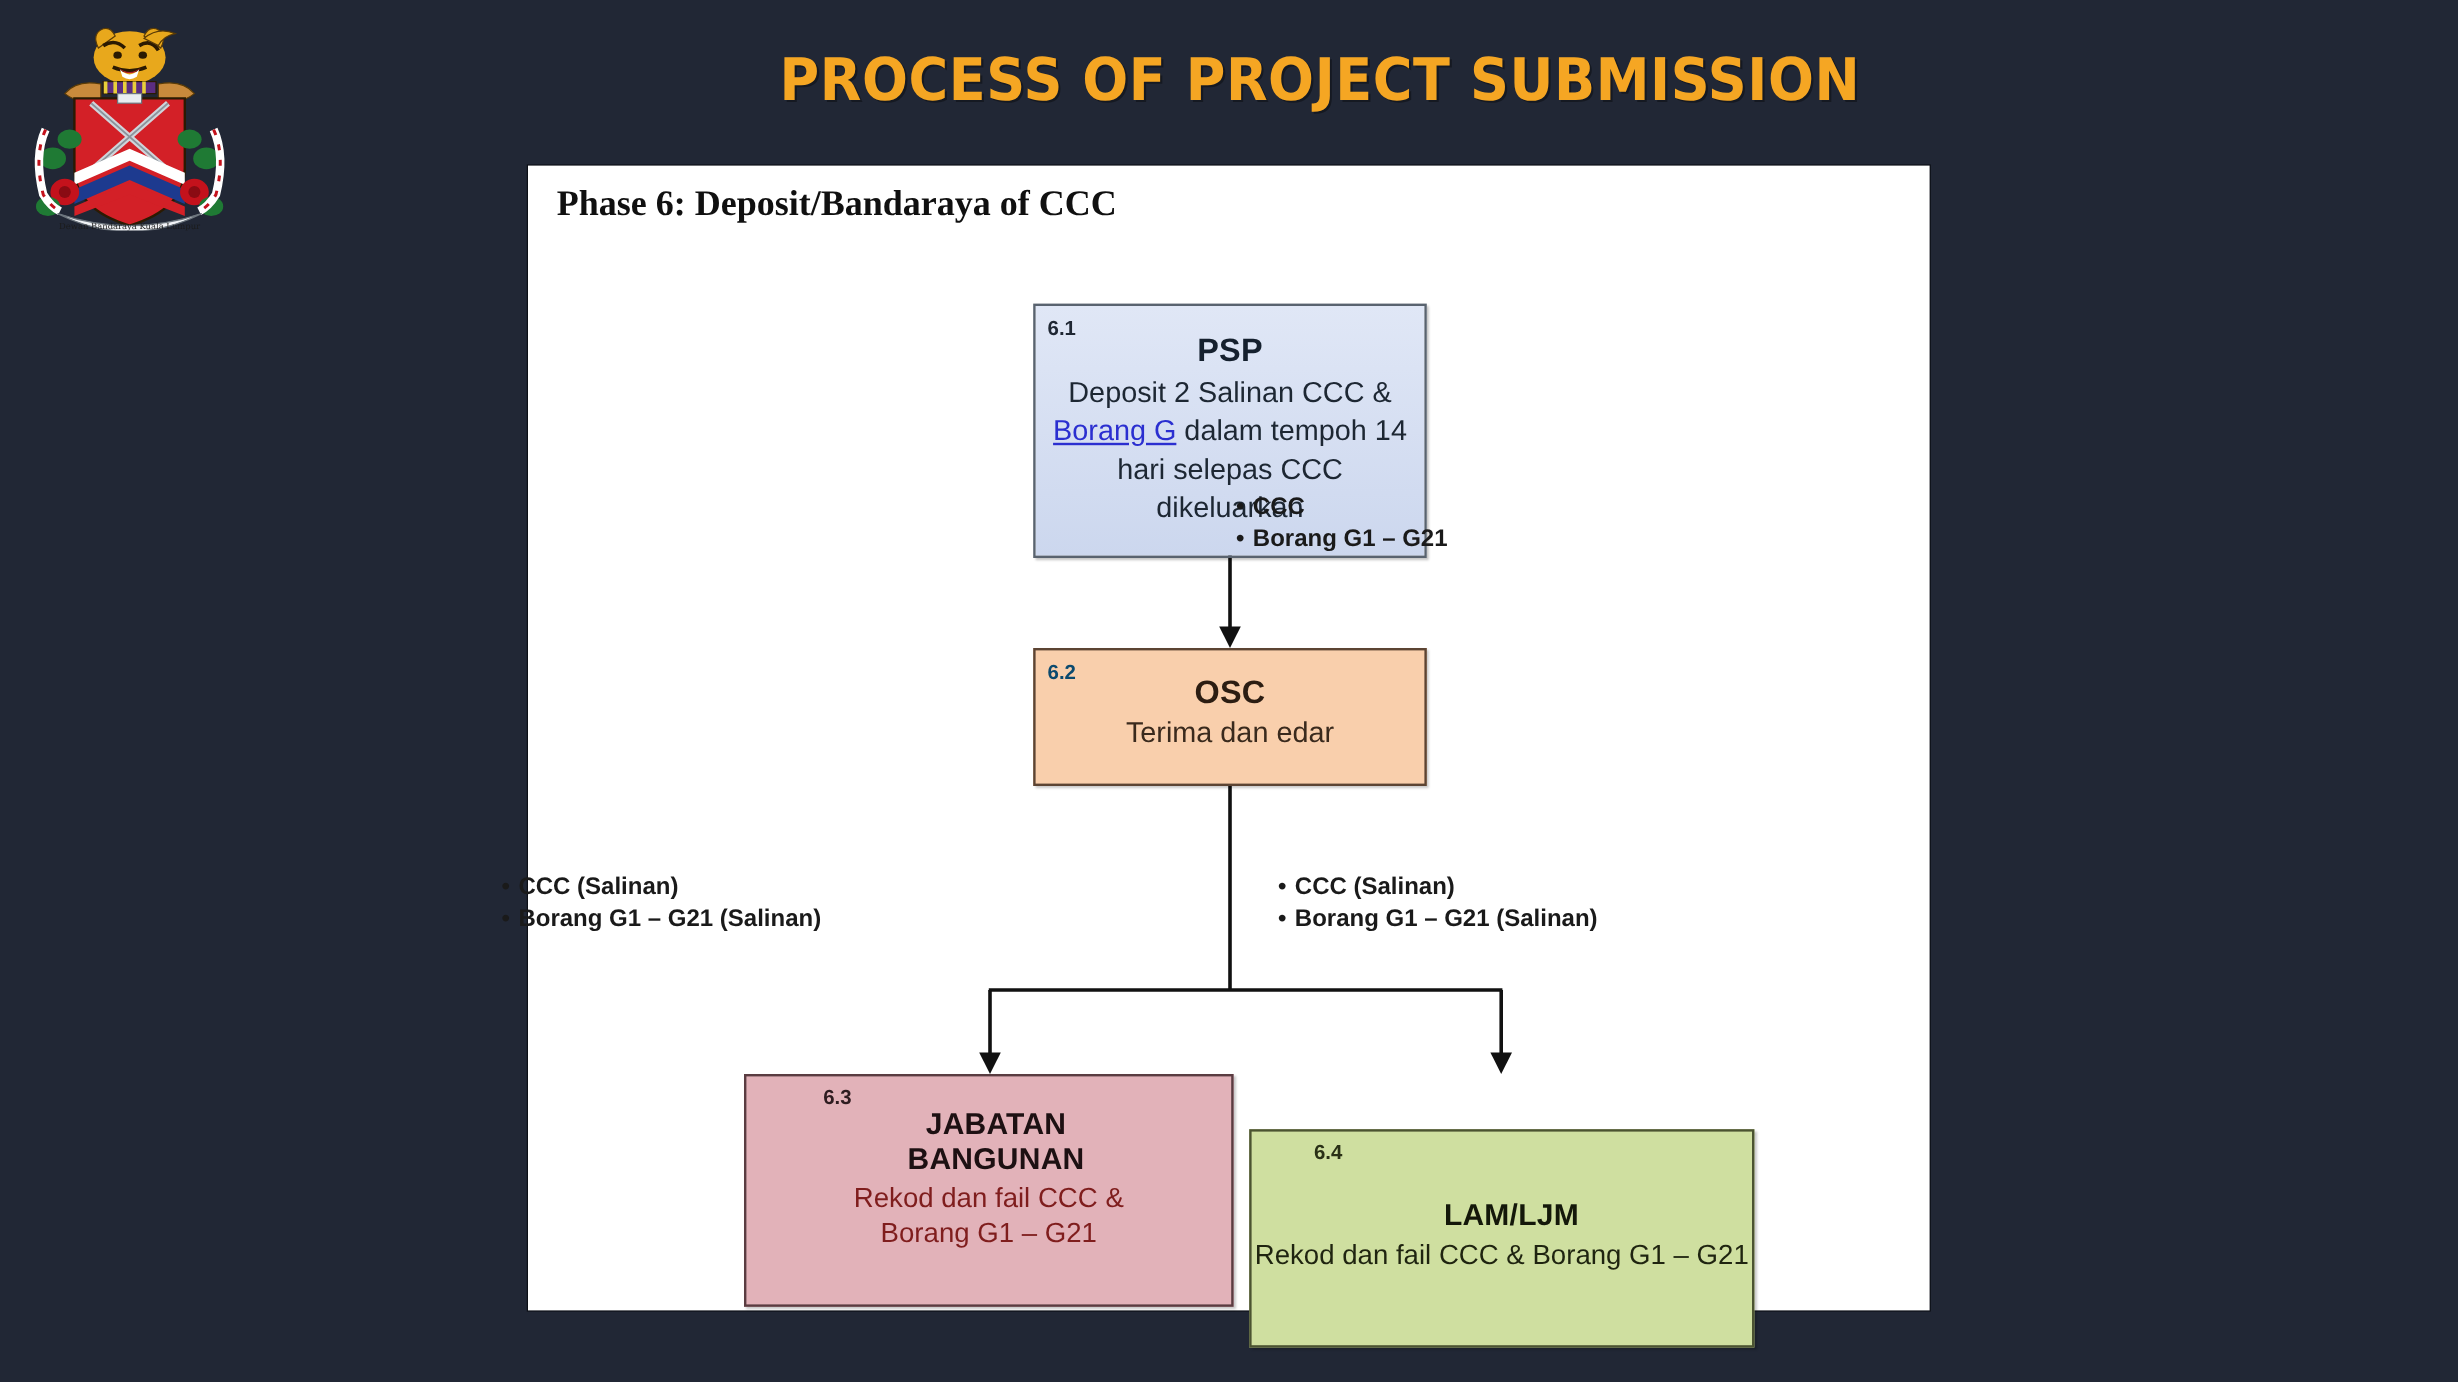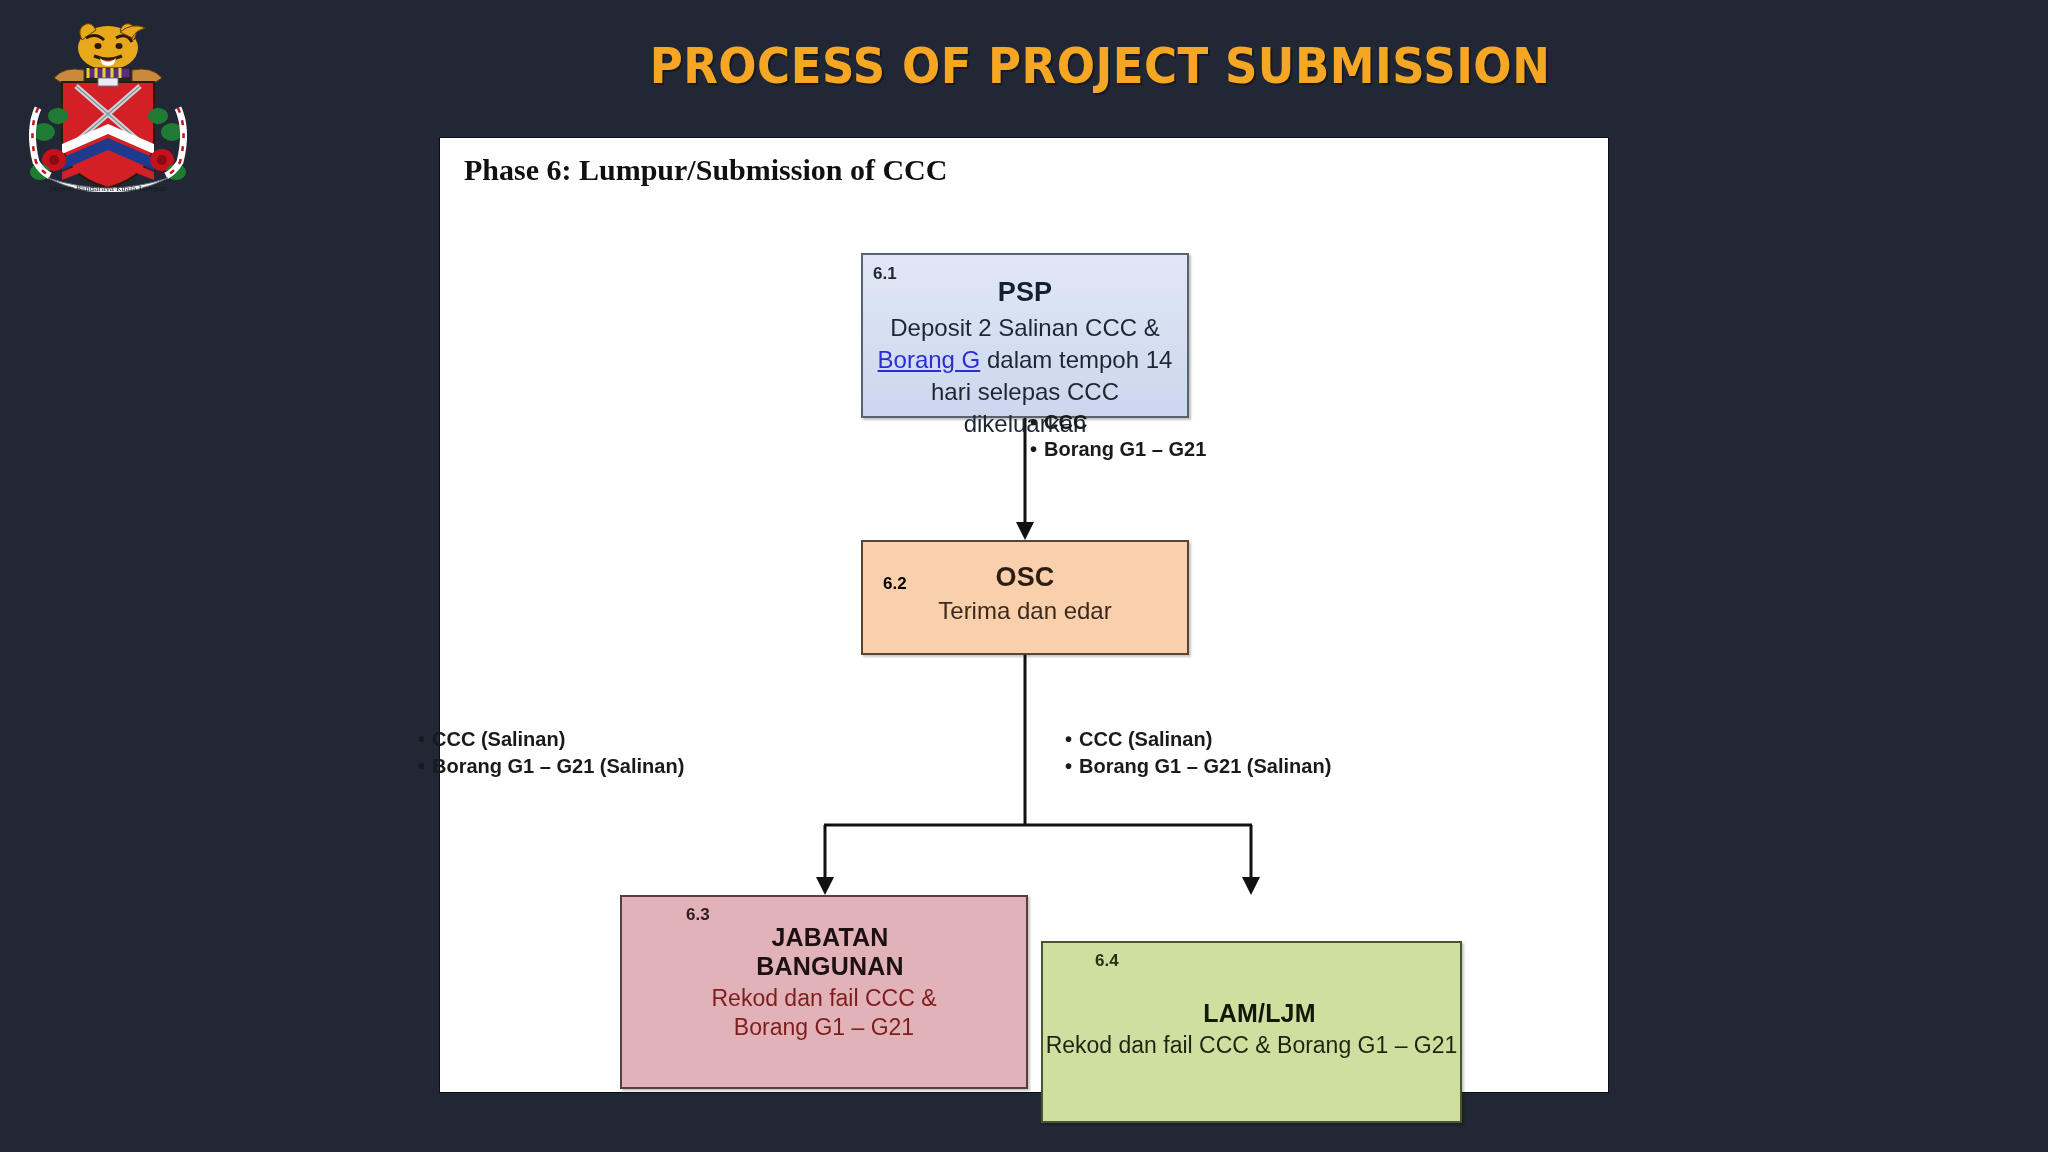--- a/index.html
+++ b/index.html
@@ -87,21 +87,21 @@
   .box-body {
     font-weight: normal;
     text-align: center;
   }
 
   
   #box-psp {
     left: 421px;
     top: 115px;
     width: 328px;
-    height: 165px;
+    height: 212px;
     background: linear-gradient(180deg,#e0e7f6 0%, #ccd7ee 100%);
     border: 2px solid #59636f;
     box-shadow: 2px 2px 2px rgba(0,0,0,0.25);
   }
   #box-psp .box-num { left: 10px; top: 10px; }
   #box-psp .box-title {
     margin-top: 22px;
     font-size: 27px;
     color: #15202e;
   }
@@ -120,21 +120,21 @@
   
   #box-osc {
     left: 421px;
     top: 402px;
     width: 328px;
     height: 115px;
     background: #f9cfac;
     border: 2px solid #5c4433;
     box-shadow: 2px 2px 2px rgba(0,0,0,0.22);
   }
-  #box-osc .box-num { left: 20px; top: 10px; color: #000000; margin-top: 23px; }
+  #box-osc .box-num { left: 10px; top: 10px; color: #0c4a6e; }
   #box-osc .box-title {
     margin-top: 20px;
     font-size: 27px;
     color: #2c1d12;
   }
   #box-osc .box-body {
     margin-top: 4px;
     font-size: 24px;
     color: #3a2a1d;
   }
@@ -273,21 +273,21 @@
 
     <path d="M24 166 Q84 186 144 166 Q84 196 24 166 Z" fill="#f1f3f6" stroke="#6c757d" stroke-width="1"></path>
     <text x="84" y="179" text-anchor="middle" font-family="DejaVu Serif, serif" font-size="7" fill="#1b1b1b">Dewan Bandaraya Kuala Lumpur</text>
   </svg>
 </div>
 
 <div id="slide-title">PROCESS OF PROJECT SUBMISSION</div>
 
 <div id="panel">
 
-  <div id="phase-heading">Phase 6: Lumpur/Submission of CCC</div>
+  <div id="phase-heading">Phase 6: Deposit/Bandaraya of CCC</div>
 
   <svg id="connectors" viewBox="0 0 1168 954">
 
     <line x1="585" y1="280" x2="585" y2="388" stroke="#111111" stroke-width="3"></line>
     <polygon points="585,402 576,384 594,384" fill="#111111"></polygon>
 
     <line x1="585" y1="517" x2="585" y2="687" stroke="#111111" stroke-width="3"></line>
     <line x1="384" y1="687" x2="812" y2="687" stroke="#111111" stroke-width="3"></line>
 
     <line x1="385" y1="687" x2="385" y2="743" stroke="#111111" stroke-width="3"></line>

